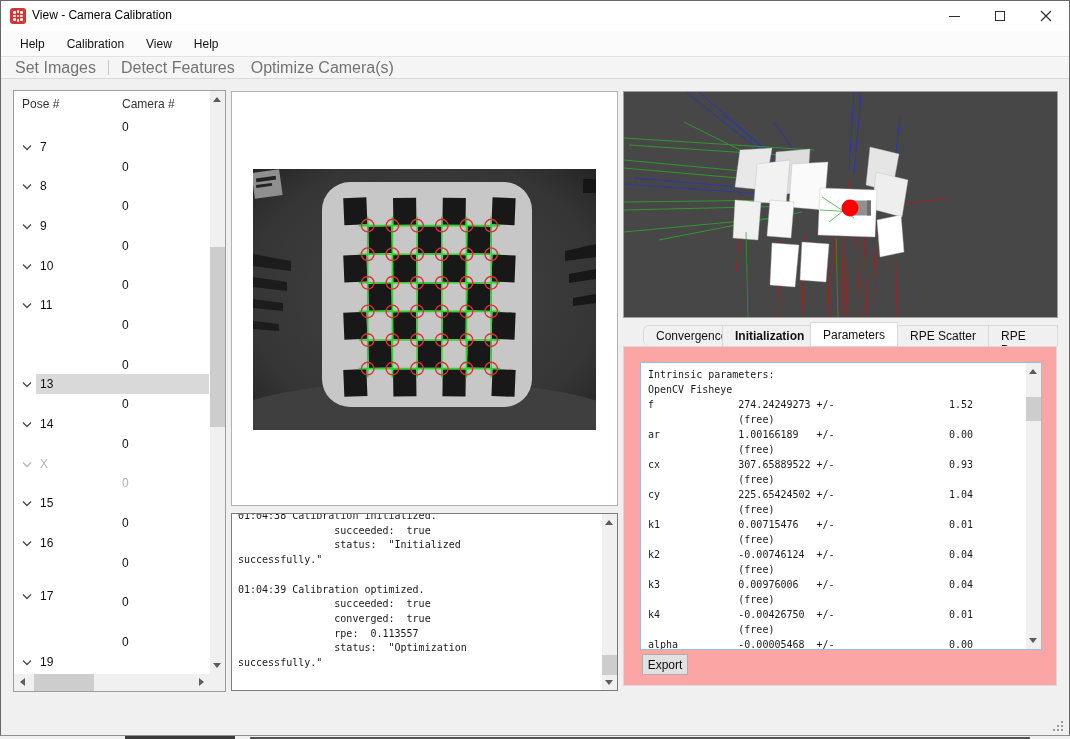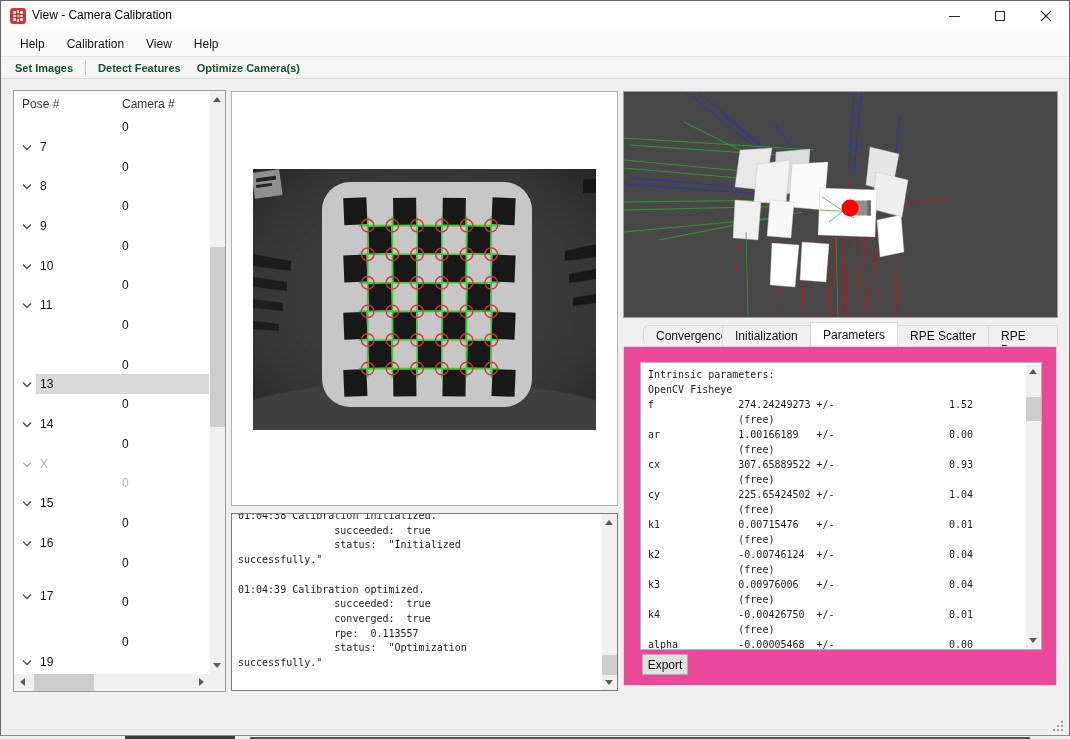--- a/index.html
+++ b/index.html
@@ -13,21 +13,21 @@
   .title-text{position:absolute;left:31px;top:7px;font-size:12px;color:#000;}
   .winbtn{position:absolute;top:0;width:46px;height:30px;display:flex;align-items:center;justify-content:center;}
   .winbtn.min{right:92px;} .winbtn.max{right:46px;} .winbtn.close{right:0;}
   .glyph-min{width:11px;height:1px;background:#2b2b2b;}
   .glyph-max{width:10px;height:10px;border:1px solid #2b2b2b;}
   
   .menubar{position:absolute;left:0;top:30px;right:0;height:25px;background:#fbfbfb;display:flex;align-items:center;padding-left:8px;}
   .menu-item{font-size:12px;color:#111;padding:4px 11px;}
   
   .toolbar{position:absolute;left:0;top:55px;right:0;height:23px;background:#f5f5f5;border-top:1px solid #e3e3e3;border-bottom:1px solid #dadada;display:flex;align-items:center;padding-left:6px;}
-  .tool-btn{font-size:11px;color:#14532d;padding:3px 8px;font-weight:bold;}
+  .tool-btn{font-size:16px;color:#737373;padding:3px 8px;}
   .tool-sep{width:1px;height:15px;background:#c9c9c9;margin:0 4px;}
   
   .tree-panel{position:absolute;left:12px;top:89px;width:213px;height:602px;background:#fff;border:1px solid #9d9d9d;overflow:hidden;}
   .tree-header{position:absolute;left:0;top:0;right:15px;height:25px;background:#fff;}
   .tree-header span{position:absolute;top:6px;font-size:12px;color:#333;}
   .tree-rows{position:absolute;left:0;top:0;right:0;bottom:0;}
   .tree-row{position:absolute;left:0;width:195px;height:19.8px;font-size:12px;color:#111;}
   .tree-row.sel{background:linear-gradient(to right,transparent 22px,#d9d9d9 22px);padding-left:20px;}
   .tree-row.dis{color:#b4b4b4;}
   .tree-row .chev{position:absolute;left:8px;top:7px;}
@@ -48,21 +48,21 @@
   
   .log-panel{position:absolute;left:230px;top:512px;width:387px;height:178px;background:#fff;border:1px solid #7a7a7a;overflow:hidden;}
   .log-panel pre{margin:-7px 0 0;padding:2px 6px;font-family:"DejaVu Sans Mono",monospace;font-size:10px;line-height:14.7px;color:#1a1a1a;}
   
   .view3d{position:absolute;left:622px;top:90px;width:435px;height:227px;border:1px solid #9f9f9f;background:#474747;}
   
   .tabbar{position:absolute;left:622px;top:321px;width:435px;height:24px;}
   .tab{position:absolute;top:3px;height:21px;background:#f0f0f0;border:1px solid #d9d9d9;border-bottom:none;font-size:12px;color:#111;padding:3px 12px 0;}
   .tab.active{top:0;height:24px;background:#fff;z-index:2;padding-top:5px;}
   .tab-scroll{position:absolute;top:3px;width:15px;height:20px;background:#ececec;}
-  .tabpage{position:absolute;left:622px;top:345px;width:434px;height:340px;background:#ec4899;border:1px solid #d9d9d9;}
+  .tabpage{position:absolute;left:622px;top:345px;width:434px;height:340px;background:#fca5a5;border:1px solid #d9d9d9;}
   .params-box{position:absolute;left:16px;top:15px;width:402px;height:288px;border:1px solid #8fc0e8;background:#fff;overflow:hidden;}
   .params-box pre{margin:0;padding:4px 7px;font-family:"DejaVu Sans Mono",monospace;font-size:10px;line-height:15px;color:#1a1a1a;}
   .export-btn{position:absolute;left:18px;top:307px;width:46px;height:21px;background:#e1e1e1;border:1px solid #adadad;font-size:12px;color:#111;display:flex;align-items:center;justify-content:center;font-family:"Liberation Sans",sans-serif;}
   
   .grip{position:absolute;right:6px;bottom:4px;width:12px;height:12px;}
   .grip i{position:absolute;width:2px;height:2px;background:#9a9a9a;}
   .artifact-text{position:absolute;left:125px;top:736px;width:110px;height:3px;background:#3a3a3a;}
   .artifact-strip{position:absolute;left:250px;top:737px;width:780px;height:2px;background:#555;}
 </style>
 </head>
@@ -439,21 +439,21 @@
   </div>
 
   <div class="tabbar" id="tabbar">
     <div class="tab-scroll" style="right:18px;">
           <span class="arr left disabled" style="left:5px;top:6px;"></span>
         </div>
     <div class="tab-scroll" style="right:3px;">
           <span class="arr right" style="left:6px;top:6px;"></span>
         </div>
   <div class="tab" style="left: 20px; border-radius: 6px;">Convergence</div>
-        <div class="tab" style="left: 99px;">Initialization</div>
+        <div class="tab" style="left: 99px; font-weight: bold;">Initialization</div>
         <div class="tab active" style="left: 187px;">Parameters</div>
         <div class="tab" style="left: 274px;">RPE Scatter</div>
         <div class="tab" style="left: 365px;">RPE Bars</div>
       </div>
 
   <div class="tabpage">
     <div class="params-box">
       <pre>Intrinsic parameters:
 OpenCV Fisheye
 f              274.24249273 +/-                   1.52

